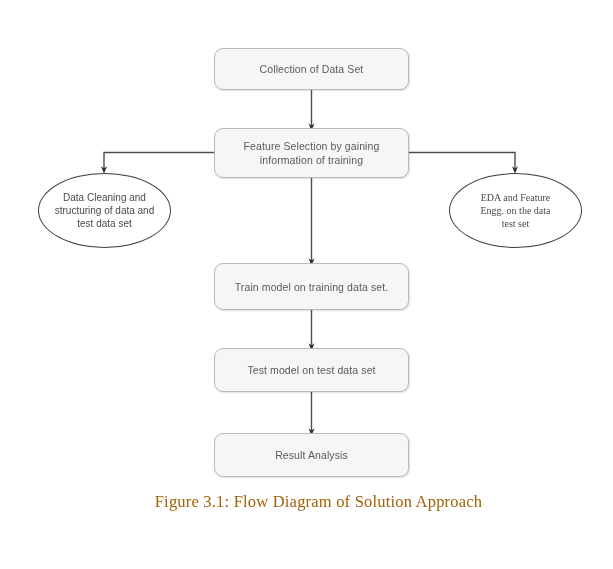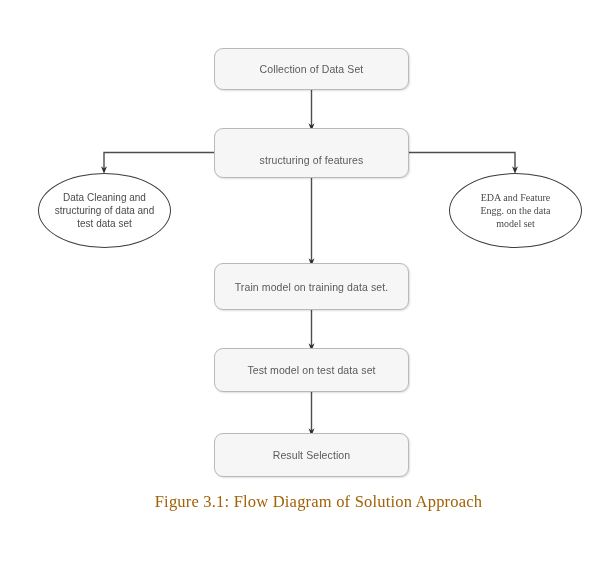--- a/index.html
+++ b/index.html
@@ -121,50 +121,50 @@
   </svg>
 
   <div class="node-layer">
 
     <div class="proc-box" style="left:202px; top:48px; width:195px; height:42px;">
       <span class="box-text">Collection of Data Set</span>
     </div>
 
     <div class="proc-box" style="left:202px; top:128px; width:195px; height:50px;">
       <span class="box-text">
-        <br>
-        <span>structuring of features</span>
+        <span>Feature Selection by gaining</span><br>
+        <span>information of training</span>
       </span>
     </div>
 
     <div class="ellipse-node" style="left:26px; top:173px; width:133px; height:75px;">
       <span class="ellipse-text">
         <span>Data Cleaning and</span><br>
         <span>structuring of data and</span><br>
         <span>test data set</span>
       </span>
     </div>
 
     <div class="ellipse-node" style="left:437px; top:173px; width:133px; height:75px;font-family:Liberation Serif, serif;">
       <span class="ellipse-text">
         <span>EDA and Feature</span><br>
         <span>Engg. on the data</span><br>
-        <span>model set</span>
+        <span>test set</span>
       </span>
     </div>
 
     <div class="proc-box" style="left:202px; top:348px; width:195px; height:44px;">
       <span class="box-text">Test model on test data set</span>
     </div>
 
     <div class="proc-box" style="left:202px; top:263px; width:195px; height:47px;">
       <span class="box-text">Train model on training data set.</span>
     </div>
 
     <div class="proc-box" style="left:202px; top:433px; width:195px; height:44px;">
-      <span class="box-text">Result Selection</span>
+      <span class="box-text">Result Analysis</span>
     </div>
 
   </div>
 
   <div id="figure-caption">Figure 3.1: Flow Diagram of Solution Approach</div>
 
 </div>
 
 </body></html>

